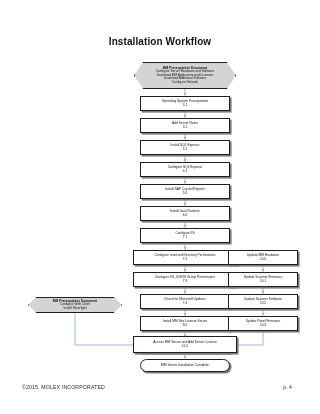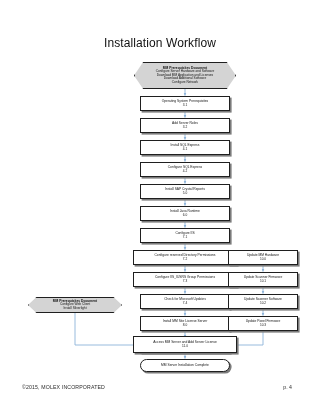--- a/index.html
+++ b/index.html
@@ -16,22 +16,22 @@
     overflow: hidden;
   }
 
   
   .page-title {
     position: absolute;
     top: 36px;
     left: 0;
     width: 320px;
     text-align: center;
-    font-size: 12px;
-    font-weight: normal;
+    font-size: 10px;
+    font-weight: bold;
     letter-spacing: 0.1px;
     color: #111111;
   }
 
   
   .diagram {
     position: absolute;
     top: 0;
     left: 0;
     width: 320px;

